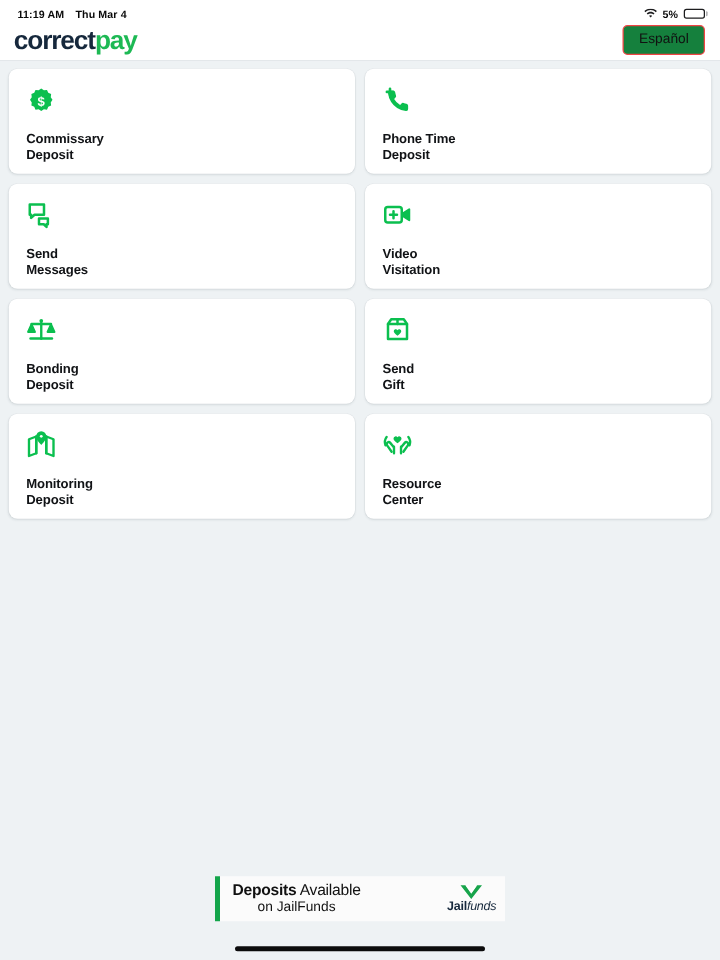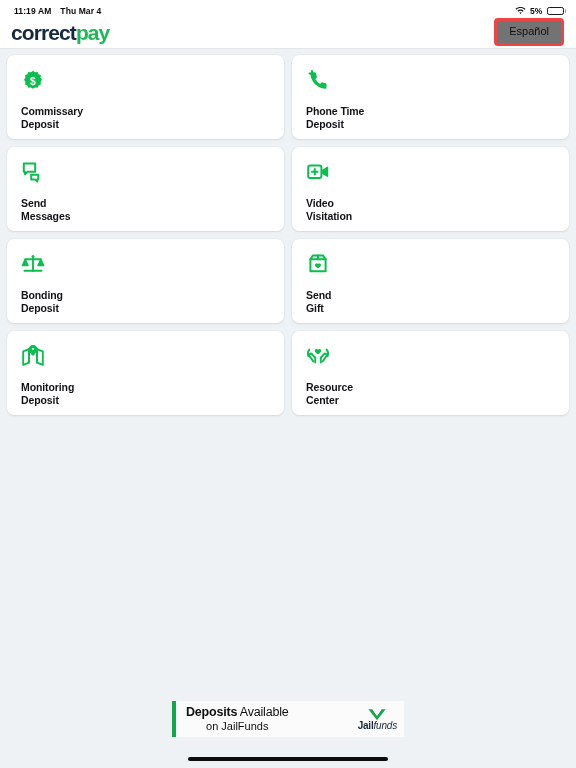--- a/index.html
+++ b/index.html
@@ -87,22 +87,22 @@
     font-weight: 700;
     letter-spacing: -0.9px;
     line-height: 1;
     display: flex;
     align-items: baseline;
   }
   .logo .correct { color: #16283c; }
   .logo .pay { color: #1db954; }
 
   .lang-btn {
-    border: 3px solid #ef4444;
-    background: #737373;
+    border: 1px solid #ef4444;
+    background: #15803d;
     border-radius: 4px;
     padding: 5px 12px 6px;
     font-size: 11px;
     font-weight: 400;
     color: #111;
     font-family: "Liberation Sans", sans-serif;
     line-height: 1;
     cursor: pointer;
   }
 

